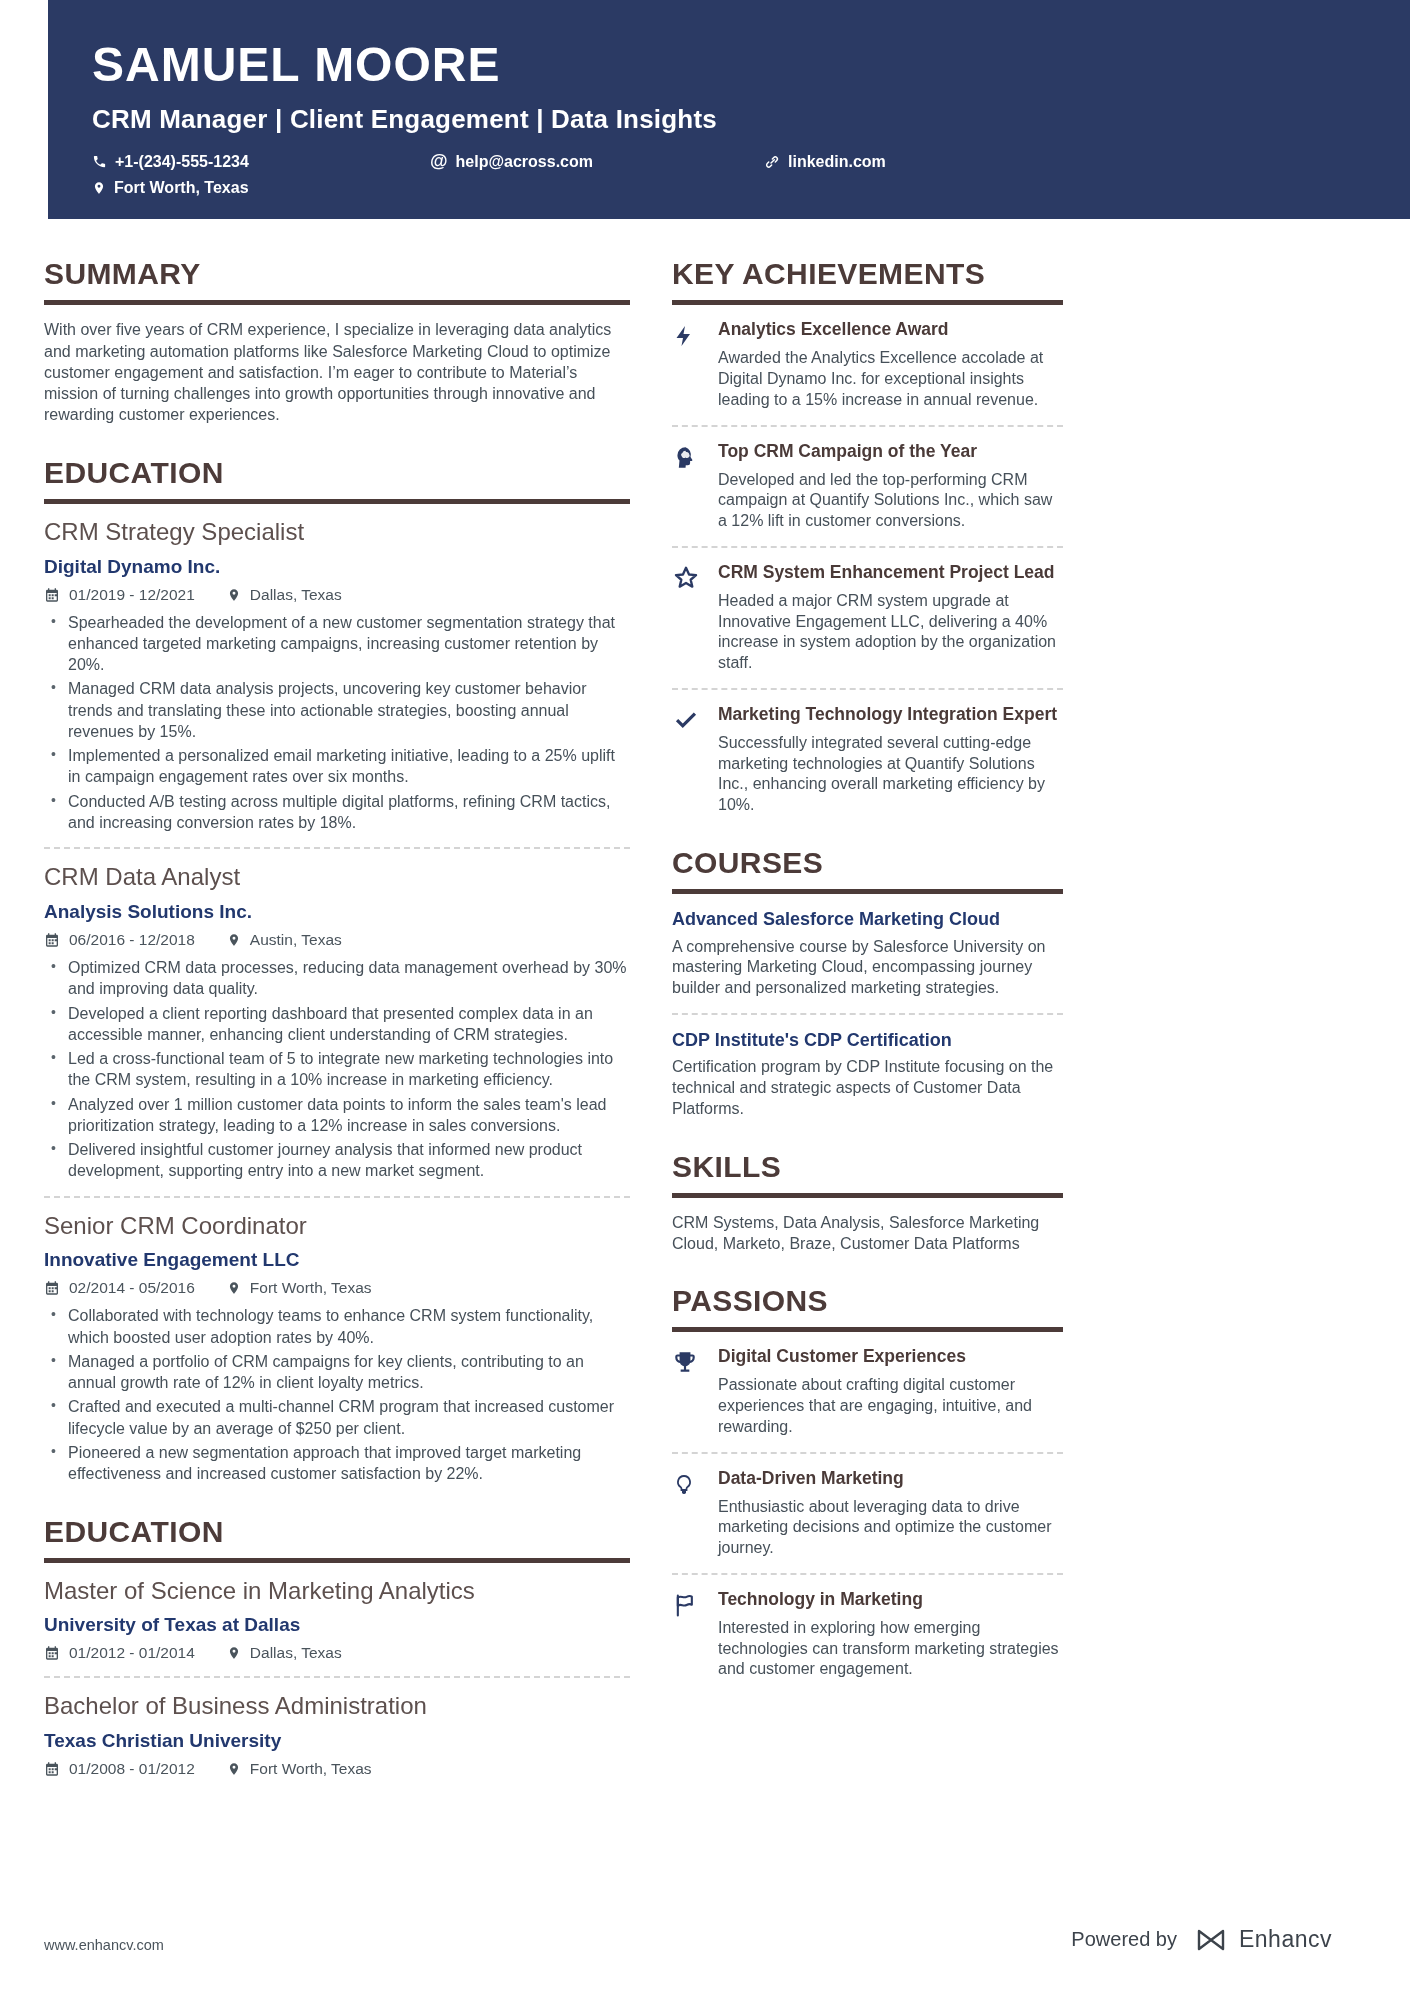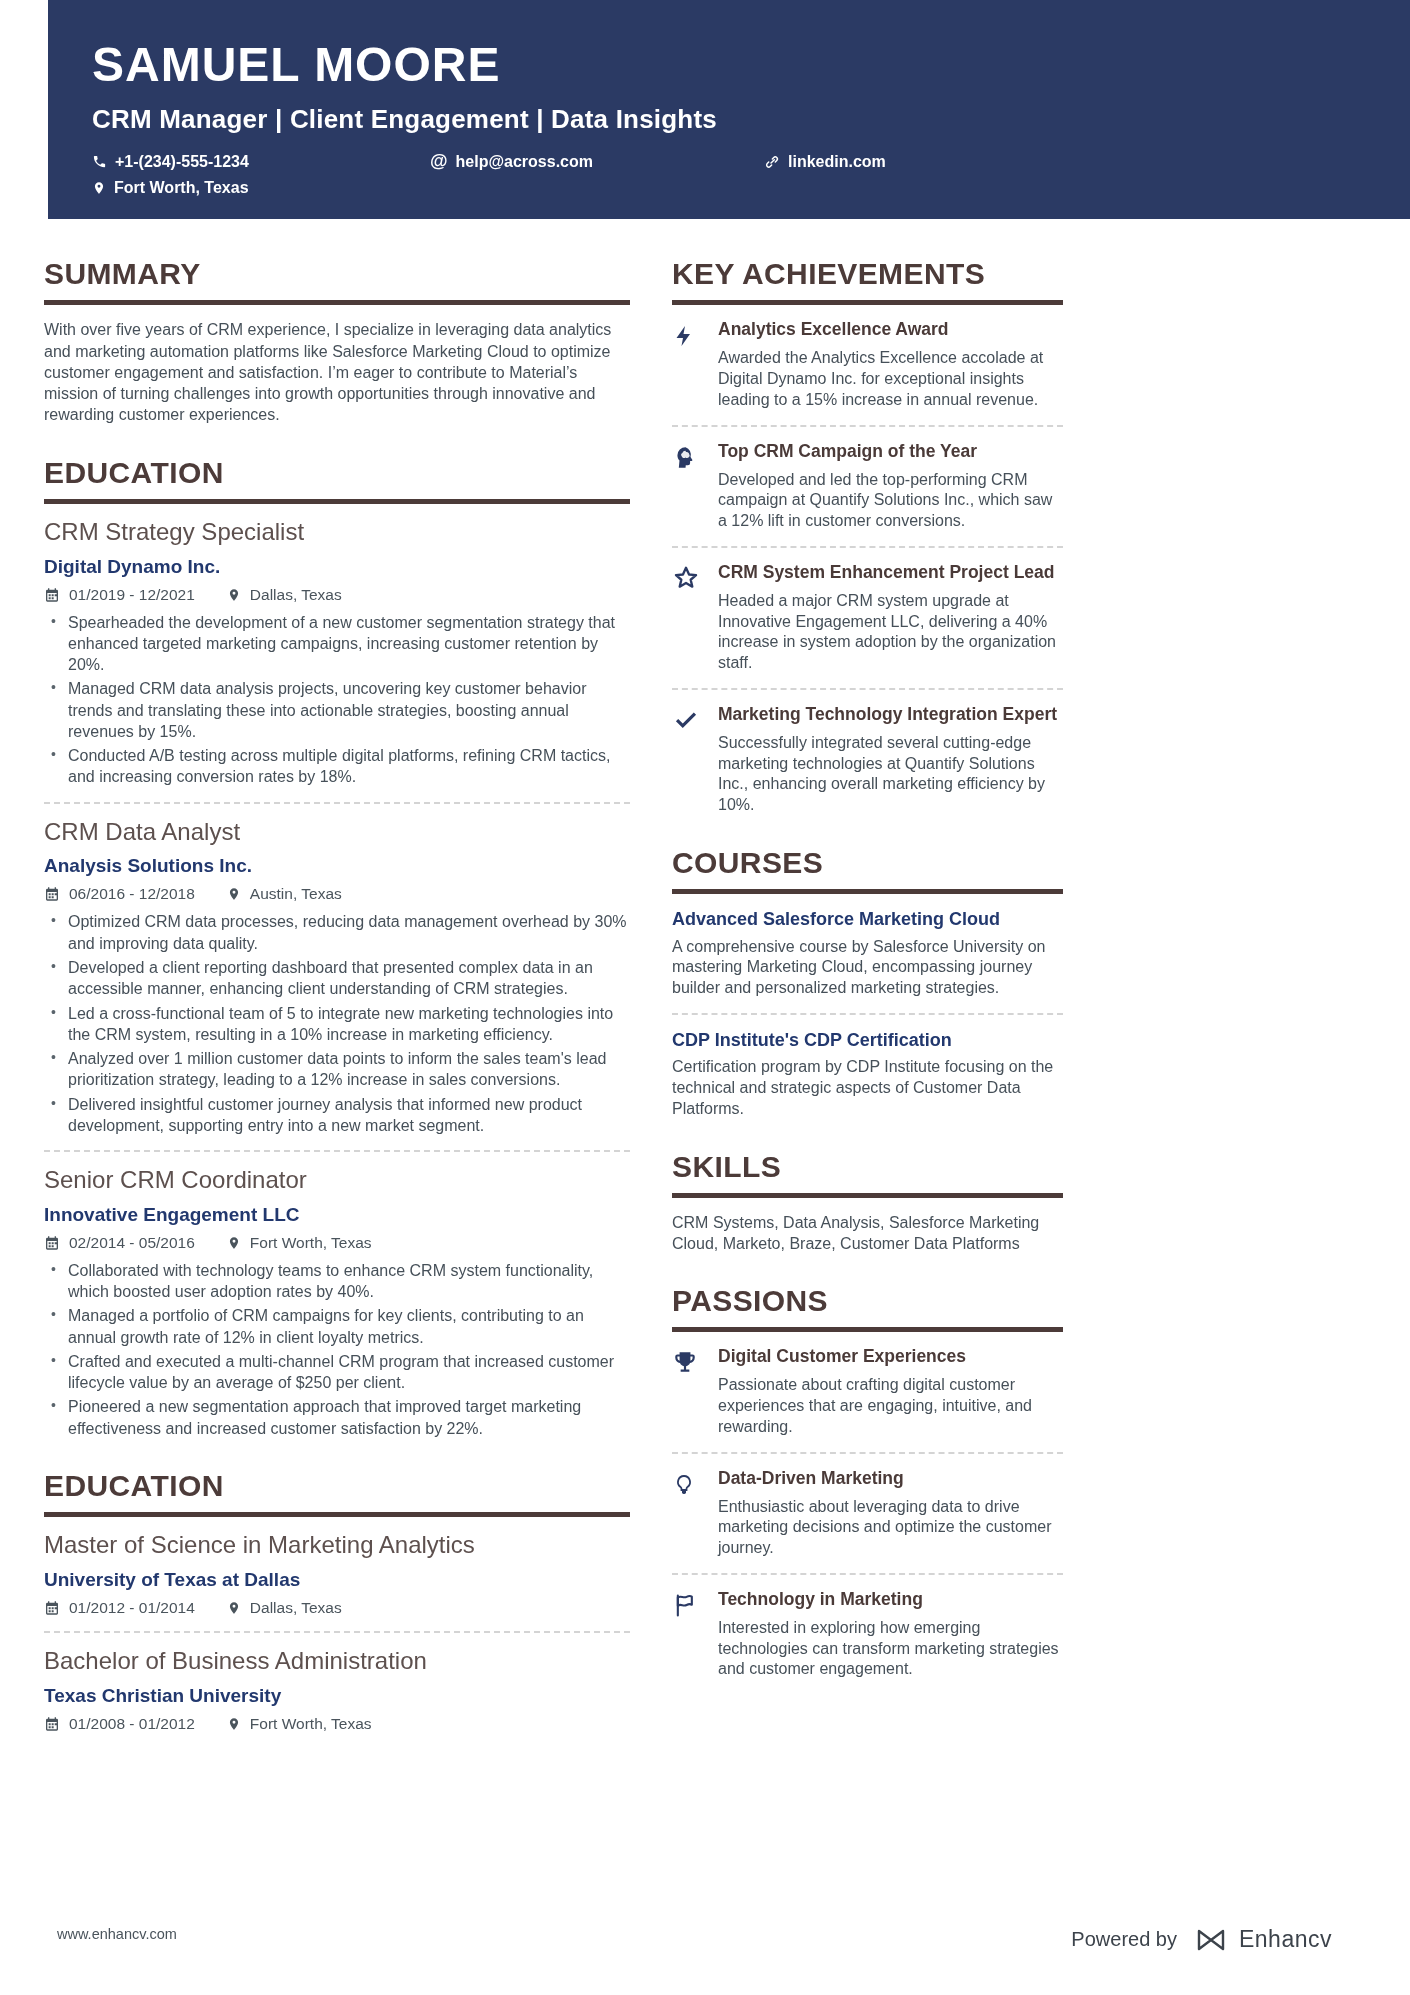--- a/index.html
+++ b/index.html
@@ -141,22 +141,21 @@
     margin-top:6px;
   }
   
   .footer{
     position:absolute;
     left:44px;
     right:78px;
     bottom:42px;
     display:flex;
     justify-content:space-between;
-    align-items:flex-start;
-    margin-left:13px;
+    align-items:flex-end;
   }
   .site{font-size:14.5px;color:#4a545c;}
   .powered{display:flex;align-items:center;gap:14px;}
   .powered-by{font-size:20px;color:#3c434b;}
   .brand{display:flex;align-items:center;gap:8px;color:#3c434b;}
   .brand-word{font-size:23px;color:#3c434b;letter-spacing:.5px;}
 </style>
 </head>
 <body>
 
@@ -215,20 +214,21 @@
             <span>01/2019 - 12/2021</span>
             <span class="meta-gap"></span>
             <svg width="14" height="16" viewBox="0 0 24 24">
                 <path fill="#4a545c" d="M12 2C8.13 2 5 5.13 5 9c0 5.25 7 13 7 13s7-7.75 7-13c0-3.87-3.13-7-7-7zm0 9.5A2.5 2.5 0 1 1 12 6.5a2.5 2.5 0 0 1 0 5z"></path>
               </svg>
             <span>Dallas, Texas</span>
           </div>
           <ul class="bullets">
             <li>Spearheaded the development of a new customer segmentation strategy that enhanced targeted marketing campaigns, increasing customer retention by 20%.</li>
             <li>Managed CRM data analysis projects, uncovering key customer behavior trends and translating these into actionable strategies, boosting annual revenues by 15%.</li>
+            <li>Implemented a personalized email marketing initiative, leading to a 25% uplift in campaign engagement rates over six months.</li>
             <li>Conducted A/B testing across multiple digital platforms, refining CRM tactics, and increasing conversion rates by 18%.</li>
           </ul>
         </div>
         <hr class="dashed">
 
         <div>
           <div class="job-title">CRM Data Analyst</div>
           <div class="company">Analysis Solutions Inc.</div>
           <div class="meta">
             <svg width="16" height="16" viewBox="0 0 24 24">

